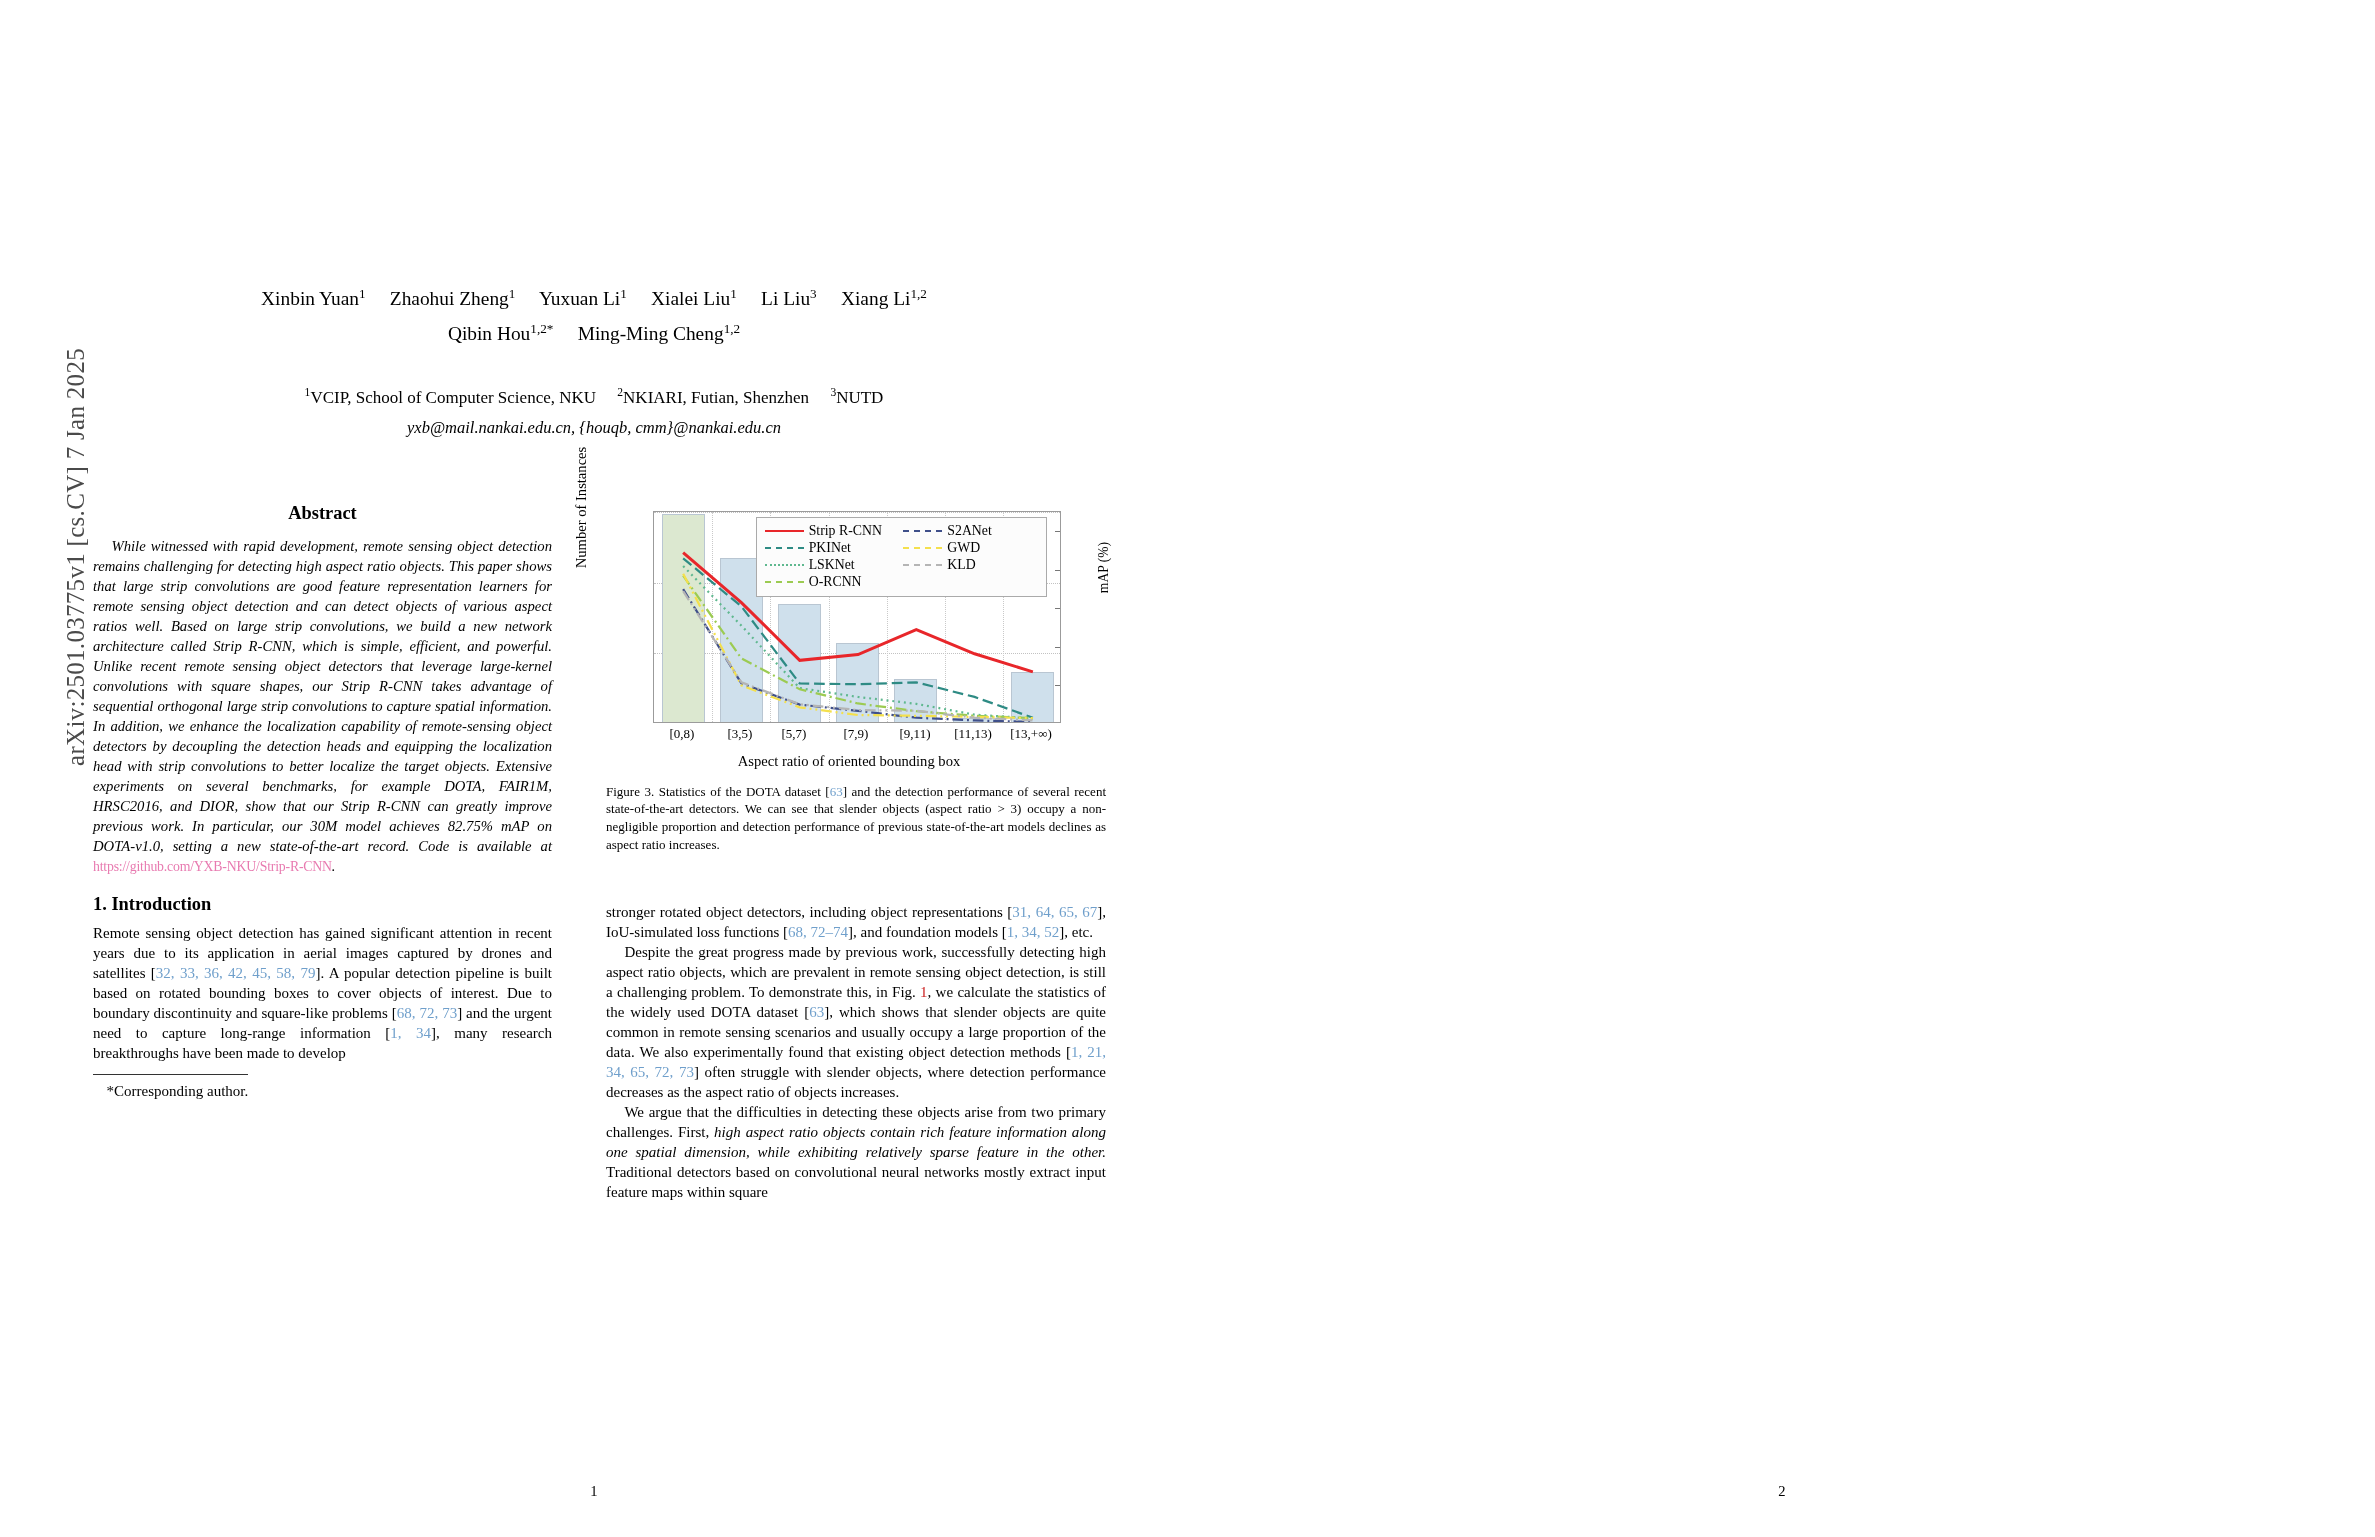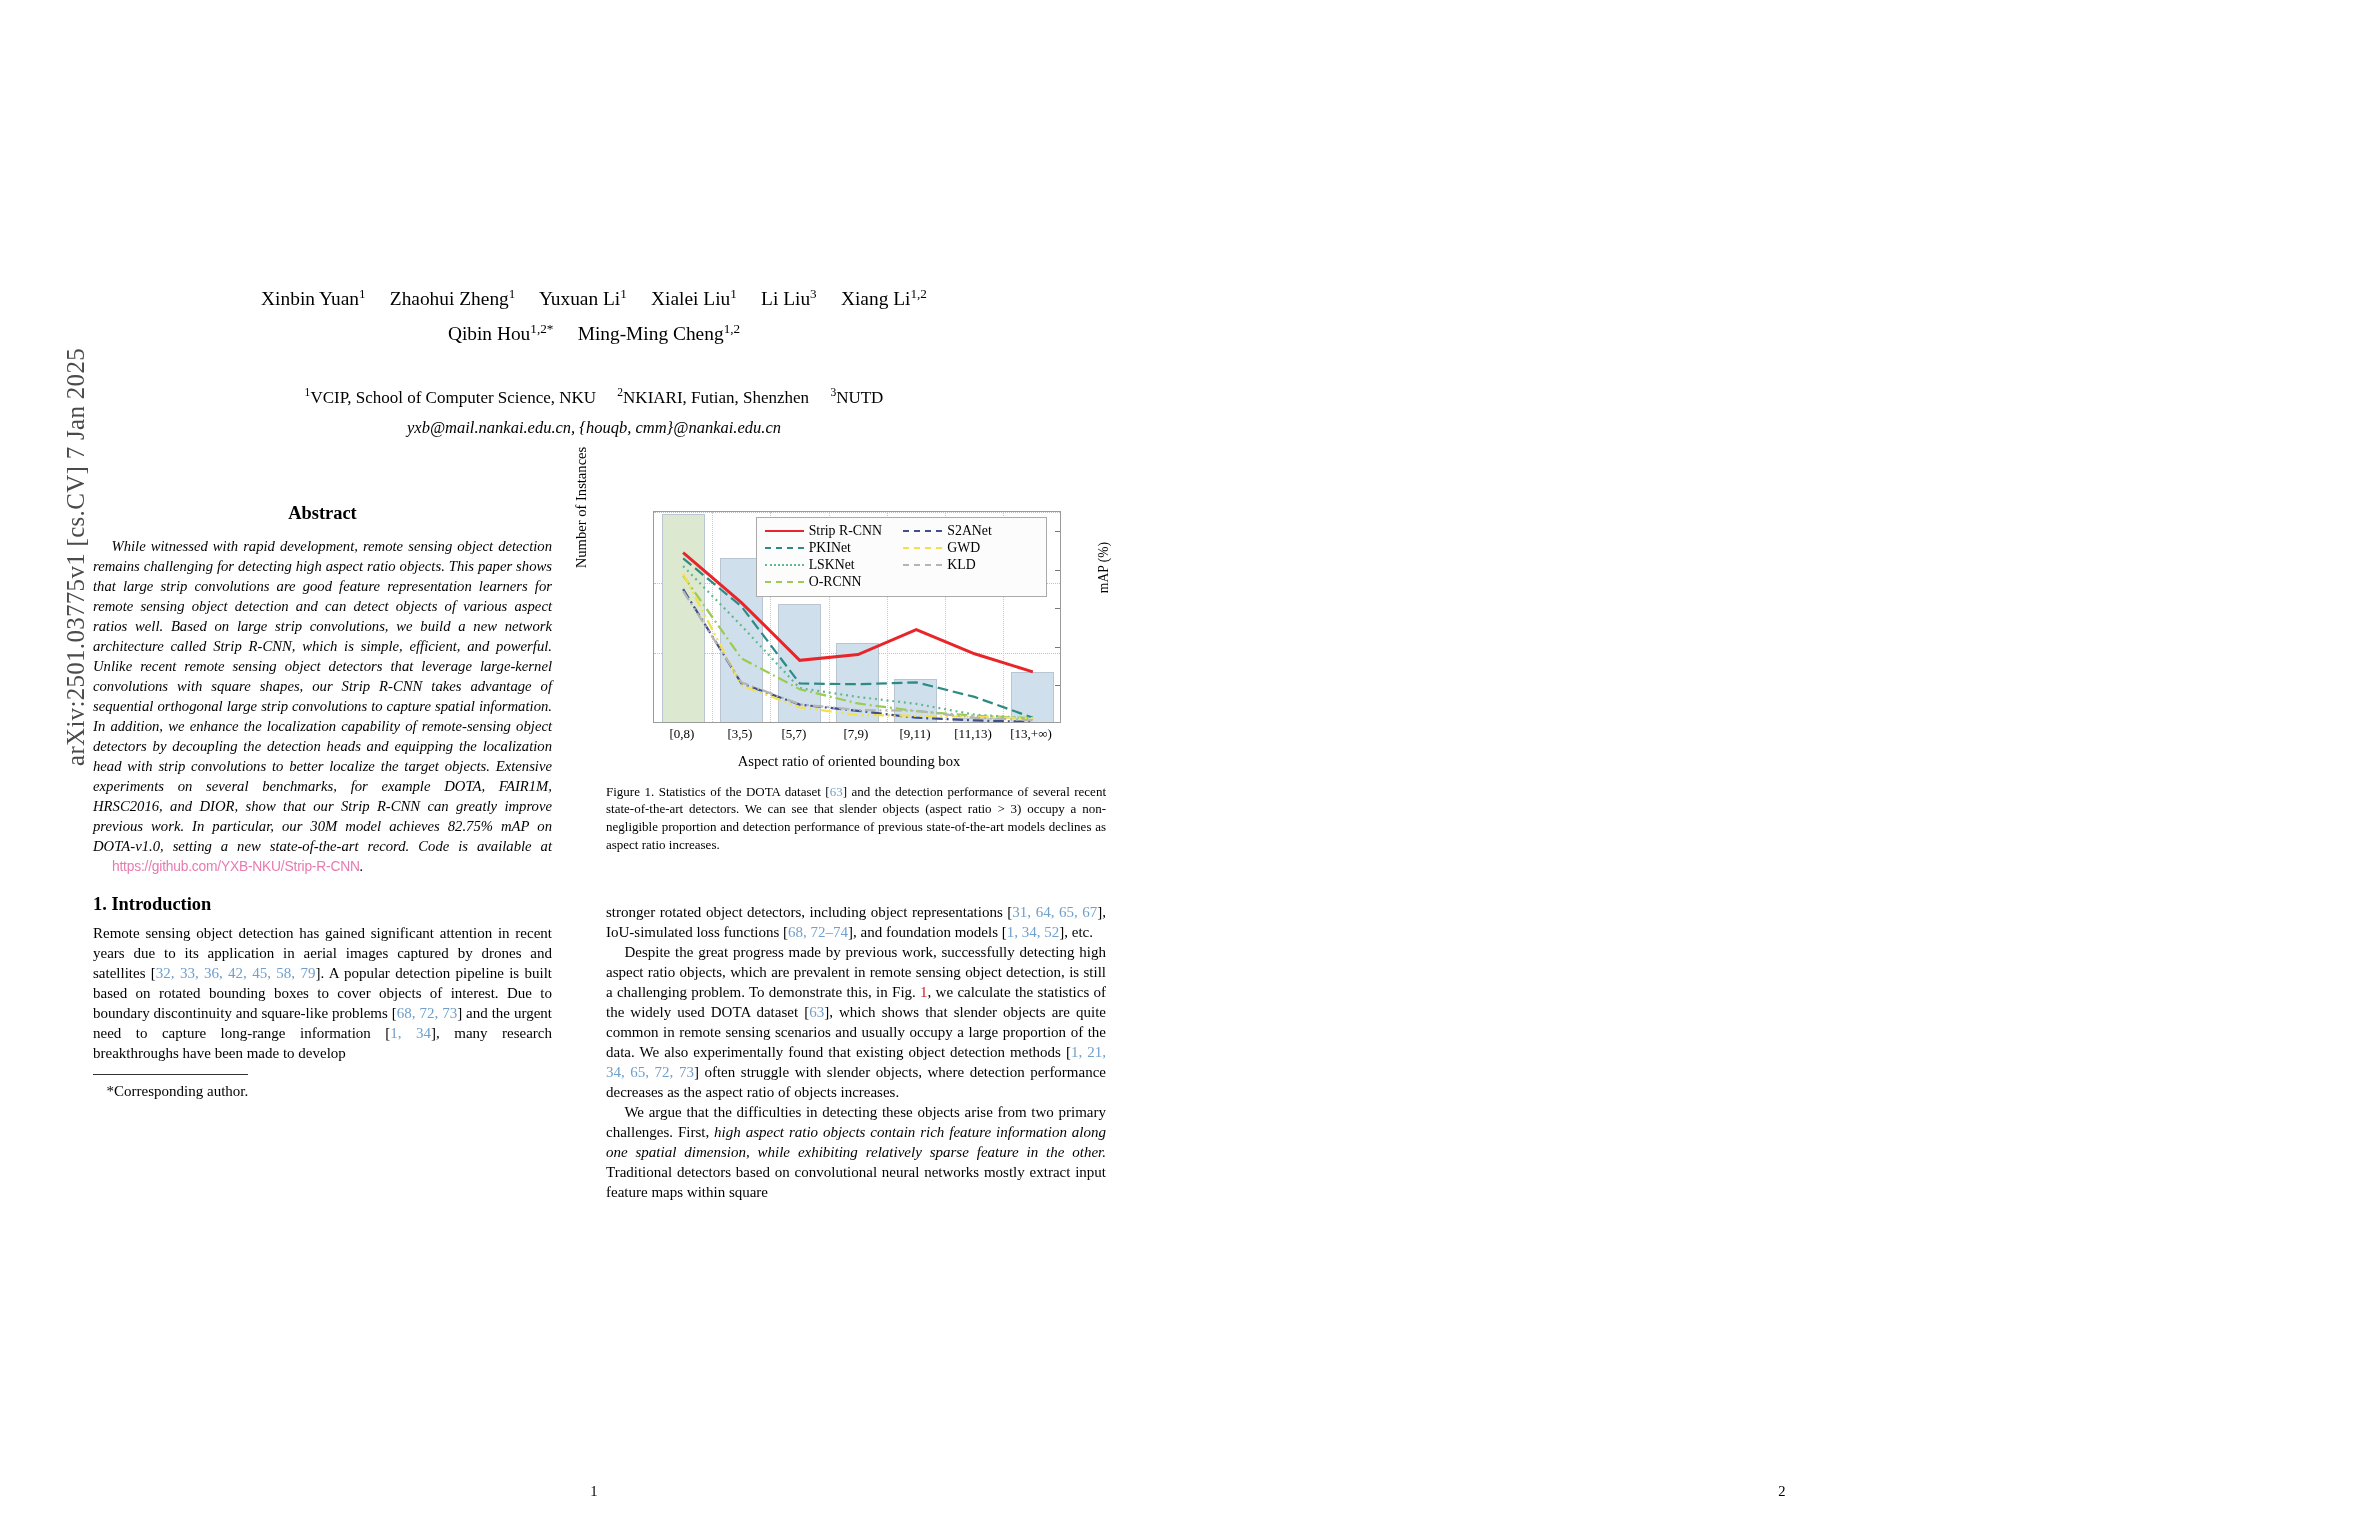--- a/index.html
+++ b/index.html
@@ -113,26 +113,25 @@
     font-style: italic;
     font-size: 14.7px;
     line-height: 20px;
     text-align: justify;
   }
   p { margin: 0; text-indent: 18.4px; }
   p.noind { text-indent: 0; }
   .cite { color: #6f9fcb; }
   .citered { color: #cc2222; }
   .url {
-    font-family: Liberation Sans, sans-serif;
+    font-family: Liberation Serif, serif;
     color: #e87ab0;
     font-style: normal;
     font-size: 13.8px;
     letter-spacing: -0.2px;
-    margin-left: 19px;
   }
   .it { font-style: italic; }
 
   .footnote-rule {
     width: 155px;
     height: 1px;
     background: #333;
     margin: 11.6px 0 5.8px 0;
   }
   .footnote {
@@ -331,21 +330,21 @@
             <div></div>
           </div>
       <div class="f1-xtick" style="left: 76px;">[0,8)</div>
           <div class="f1-xtick" style="left: 134px;">[3,5)</div>
           <div class="f1-xtick" style="left: 188px;">[5,7)</div>
           <div class="f1-xtick" style="left: 250px;">[7,9)</div>
           <div class="f1-xtick" style="left: 309px;">[9,11)</div>
           <div class="f1-xtick" style="left: 367px;">[11,13)</div>
           <div class="f1-xtick" style="left: 425px; text-align: right;">[13,+∞)</div>
         </div>
-      <div class="caption"><span>Figure 1. Statistics of the DOTA dataset [</span><span class="cite">63</span><span>] and the detection performance of several recent state-of-the-art detectors. We can see that slender objects (aspect ratio &gt; 3) occupy a non-negligible proportion and detection performance of previous state-of-the-art models declines as aspect ratio increases.</span></div>
+      <div class="caption"><span>Figure 3. Statistics of the DOTA dataset [</span><span class="cite">63</span><span>] and the detection performance of several recent state-of-the-art detectors. We can see that slender objects (aspect ratio &gt; 3) occupy a non-negligible proportion and detection performance of previous state-of-the-art models declines as aspect ratio increases.</span></div>
     </div>
 
     <div class="col" id="col2" style="top: 902px;">
       <p class="noind"><span>stronger rotated object detectors, including object representations [</span><span class="cite">31, 64, 65, 67</span><span>], IoU-simulated loss functions [</span><span class="cite">68, 72–74</span><span>], and foundation models [</span><span class="cite">1, 34, 52</span><span>], etc.</span></p>
       <p><span>Despite the great progress made by previous work, successfully detecting high aspect ratio objects, which are prevalent in remote sensing object detection, is still a challenging problem. To demonstrate this, in Fig. </span><span class="citered">1</span><span>, we calculate the statistics of the widely used DOTA dataset [</span><span class="cite">63</span><span>], which shows that slender objects are quite common in remote sensing scenarios and usually occupy a large proportion of the data. We also experimentally found that existing object detection methods [</span><span class="cite">1, 21, 34, 65, 72, 73</span><span>] often struggle with slender objects, where detection performance decreases as the aspect ratio of objects increases.</span></p>
       <p><span>We argue that the difficulties in detecting these objects arise from two primary challenges. First, </span><span class="it">high aspect ratio objects contain rich feature information along one spatial dimension, while exhibiting relatively sparse feature in the other.</span><span> Traditional detectors based on convolutional neural networks mostly extract input feature maps within square</span></p>
     </div>
 
     <div class="page-num">1</div>
   </div>

